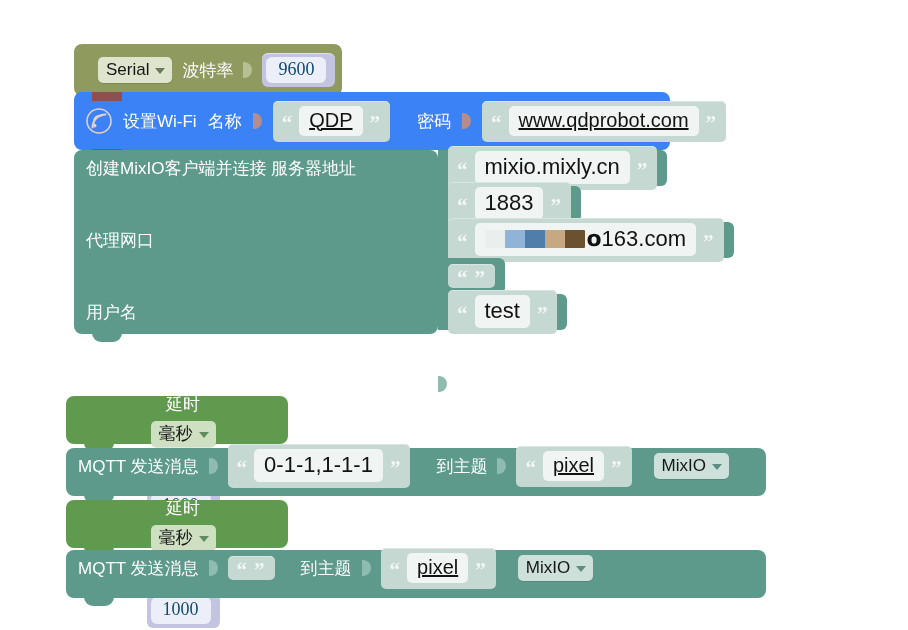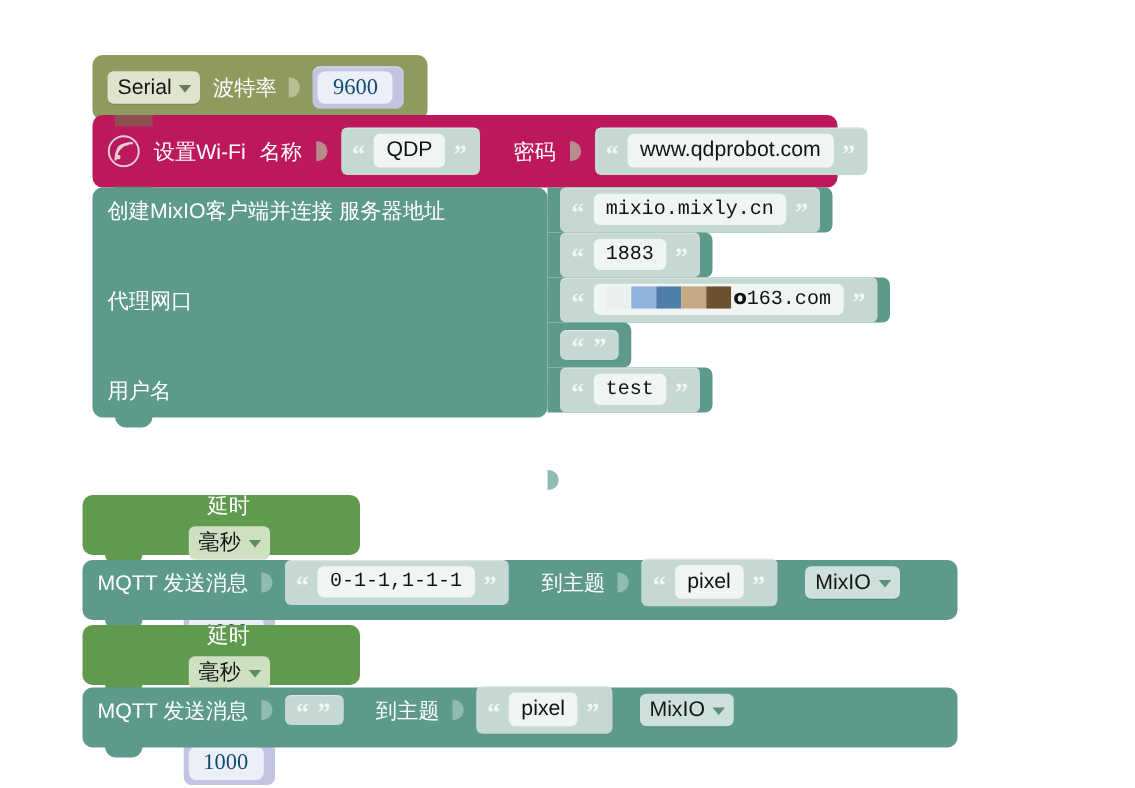--- a/index.html
+++ b/index.html
@@ -128,29 +128,30 @@
     line-height: 0.6;
     font-family: "Liberation Serif", "DejaVu Serif", serif;
     font-weight: 700;
     transform: translateY(3px);
     user-select: none;
   }
   .str-field {
     background: #f0f4f2;
     border-radius: 5px;
     padding: 2px 10px 3px;
-    font-size: 16px;
+    font-size: 22px;
     color: #121212;
     line-height: 1.25;
     white-space: nowrap;
-    font-family: Liberation Mono, monospace;
+    font-family: Liberation Sans, sans-serif;
   }
   .str-field.sans {
     font-family: "Liberation Sans", "DejaVu Sans", sans-serif;
-    font-size: 17px;
+    font-size: 20px;
+    text-decoration: underline;
   }
 
   
   .redact {
     display: inline-flex;
     vertical-align: middle;
     height: 18px;
     border-radius: 1px;
     overflow: hidden;
     margin-right: 2px;
@@ -163,28 +164,28 @@
 
   
   
   #serial-block {
     left: 74px; top: 44px;
     width: 268px; height: 52px;
     background: #8f9a5f;
     border-radius: 8px;
   }
   #serial-block .notch-bot { background: #8f9a5f; }
-  #serial-block .block-row { height: 52px; padding-left: 12px; gap: 10px; }
+  #serial-block .block-row { height: 52px; gap: 10px; margin-left: 24px; }
   #serial-block .plug::before { background: #b7bf95; }
 
   
   #wifi-block {
     left: 74px; top: 92px;
     width: 596px; height: 58px;
-    background: #be185d;
+    background: #3b82f6;
     border-radius: 8px;
   }
   #wifi-block .notch-top { background: #8d5050; }
   #wifi-block .notch-bot { background: #8d5050; }
   #wifi-block .block-row { height: 58px; padding-left: 12px; gap: 11px; }
   #wifi-block .plug::before { background: #b78c8c; }
 
   
   #mixio-block {
     left: 74px; top: 150px;

